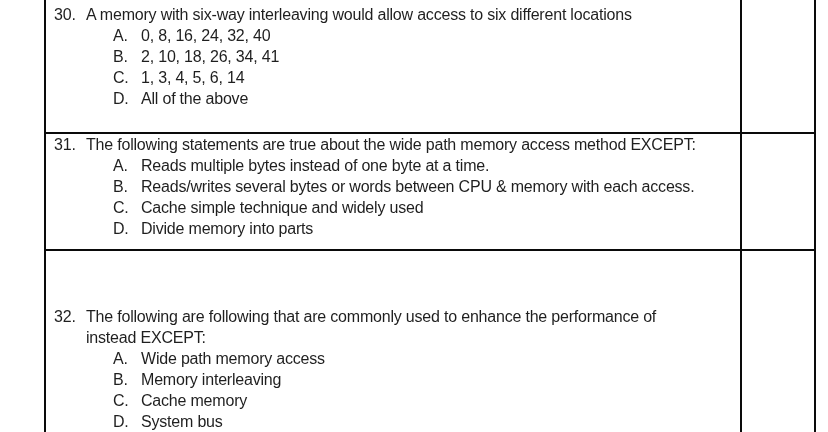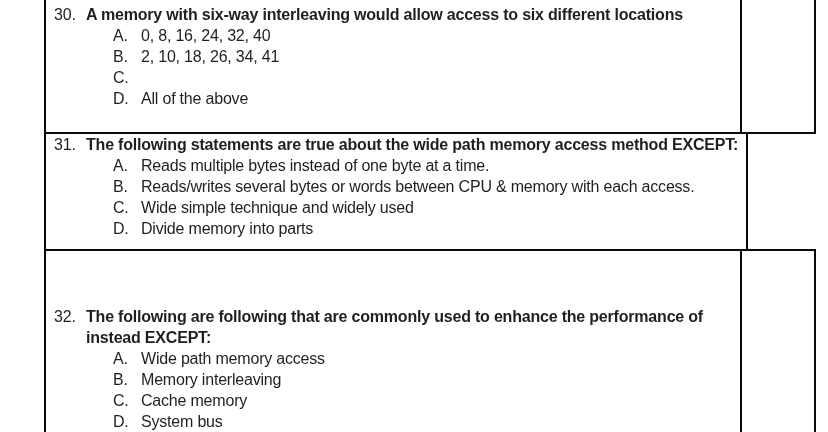--- a/index.html
+++ b/index.html
@@ -31,21 +31,21 @@
   }
   .row-2 .cell-main { padding-top: 0; }
   .row-3 .cell-main { padding-top: 7px; margin-top: 48px; }
   .cell-mark {
     width: 74px; flex-shrink: 0;
     border-left: 2px solid #0a0a0a;
     background: #ffffff;
   }
   .q-head { display: flex; }
   .q-num { width: 32px; flex-shrink: 0; }
-  .q-lines { flex: 1; min-width: 0; font-weight: bold; }
+  .q-lines { flex: 1; min-width: 0; }
   .q-line { white-space: nowrap; }
   .opt { display: flex; margin-left: 59px; }
   .opt-letter { width: 28px; flex-shrink: 0; }
   .opt-text { white-space: nowrap; }
 </style>
 </head>
 <body>
 
 <div class="page">
   <div class="qtable">
@@ -61,20 +61,21 @@
         <div class="opt">
           <span class="opt-letter">A.</span>
           <span class="opt-text">0, 8, 16, 24, 32, 40</span>
         </div>
         <div class="opt">
           <span class="opt-letter">B.</span>
           <span class="opt-text">2, 10, 18, 26, 34, 41</span>
         </div>
         <div class="opt">
           <span class="opt-letter">C.</span>
+          <span class="opt-text">1, 3, 4, 5, 6, 14</span>
         </div>
         <div class="opt">
           <span class="opt-letter">D.</span>
           <span class="opt-text">All of the above</span>
         </div>
       </div>
       <div class="cell-mark"></div>
     </div>
 
     <div class="row row-2">
@@ -89,21 +90,21 @@
         <div class="opt">
           <span class="opt-letter">A.</span>
           <span class="opt-text">Reads multiple bytes instead of one byte at a time.</span>
         </div>
         <div class="opt">
           <span class="opt-letter">B.</span>
           <span class="opt-text">Reads/writes several bytes or words between CPU &amp; memory with each access.</span>
         </div>
         <div class="opt">
           <span class="opt-letter">C.</span>
-          <span class="opt-text">Wide simple technique and widely used</span>
+          <span class="opt-text">Cache simple technique and widely used</span>
         </div>
         <div class="opt">
           <span class="opt-letter">D.</span>
           <span class="opt-text">Divide memory into parts</span>
         </div>
       </div>
       <div class="cell-mark"></div>
     </div>
 
     <div class="row row-3">

